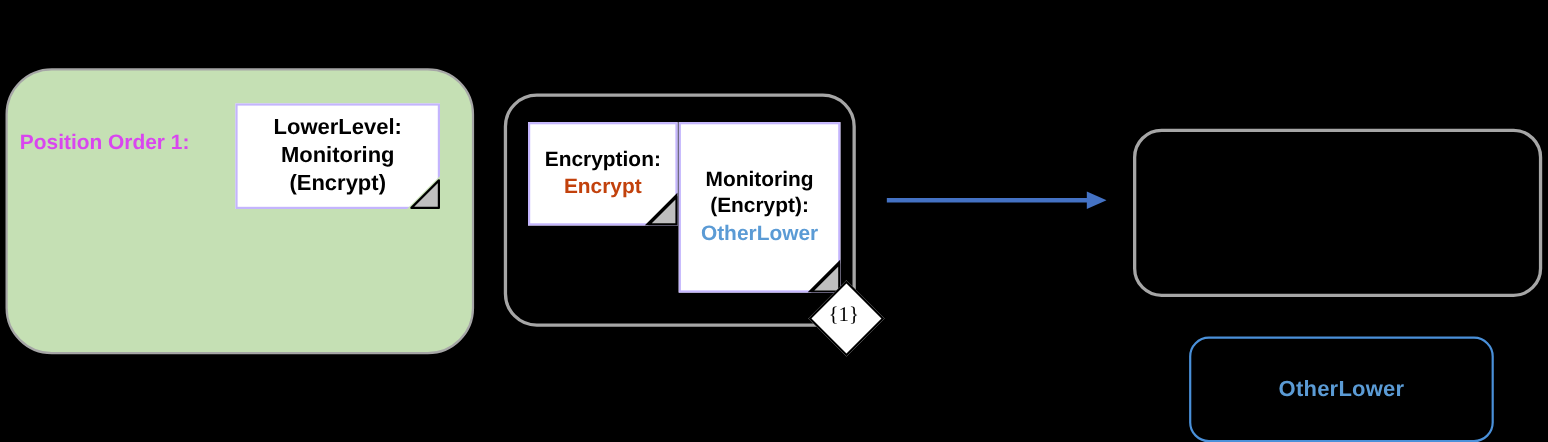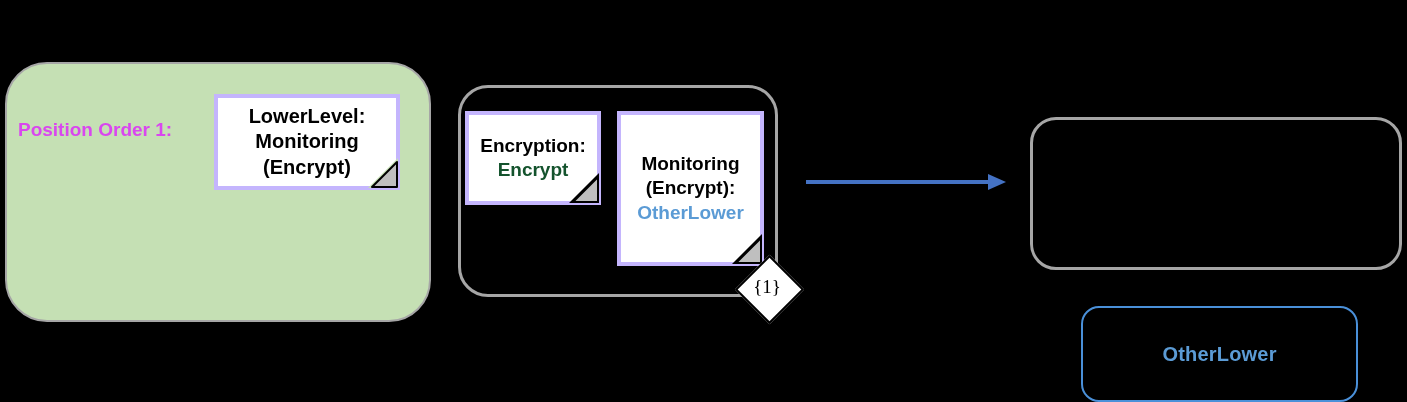--- a/index.html
+++ b/index.html
@@ -83,33 +83,33 @@
     font-weight: bold;
     color: #d946ef;
     white-space: nowrap;
   }
 
   
   .note {
     position: absolute;
     box-sizing: border-box;
     background: #FFFFFF;
-    border: 4px solid #c4b5fd;
+    border: 2px solid #c4b5fd;
     display: flex;
     flex-direction: column;
     align-items: center;
     justify-content: center;
     text-align: center;
     color: #000000;
     font-weight: bold;
     line-height: 1.28;
     overflow: visible;
   }
   .note .line { display: block; white-space: nowrap; }
-  .note .red  { color: #14532d; }
+  .note .red  { color: #c2410c; }
   .note .blue { color: #5B9BD5; }
 
   
   .fold {
     position: absolute;
     right: -2px;
     bottom: -2px;
     width: 30px;
     height: 30px;
     pointer-events: none;
@@ -117,21 +117,21 @@
   .fold svg { display: block; }
 
   .note-1 {
     left: 214px;
     top: 94px;
     width: 186px;
     height: 96px;
     font-size: 20px;
   }
   .note-2 {
-    left: 465px;
+    left: 480px;
     top: 111px;
     width: 136px;
     height: 94px;
     font-size: 19px;
   }
   .note-3 {
     left: 617px;
     top: 111px;
     width: 147px;
     height: 155px;

